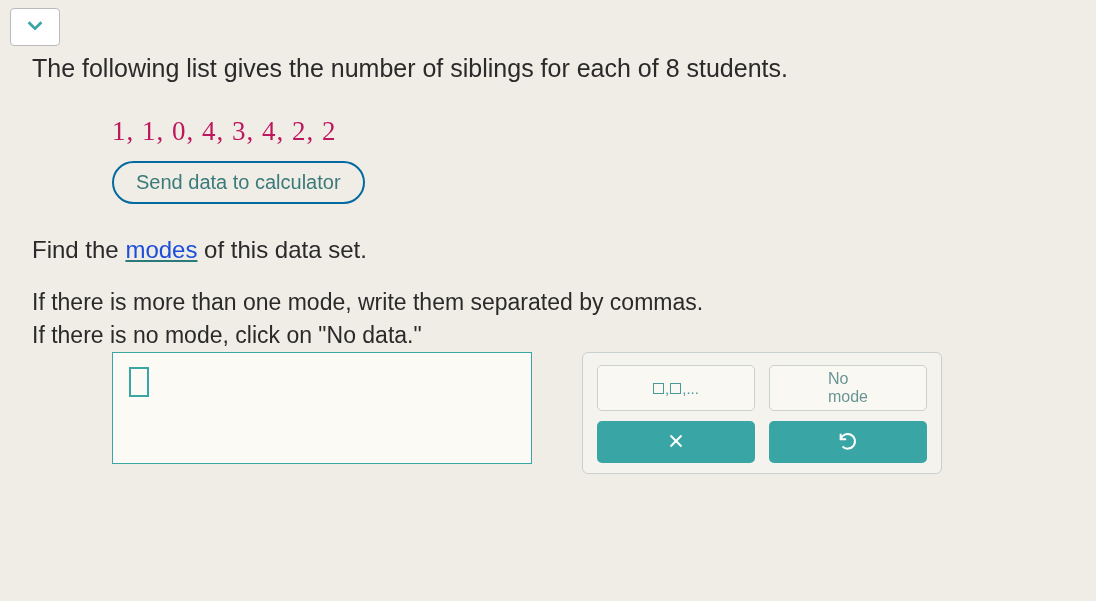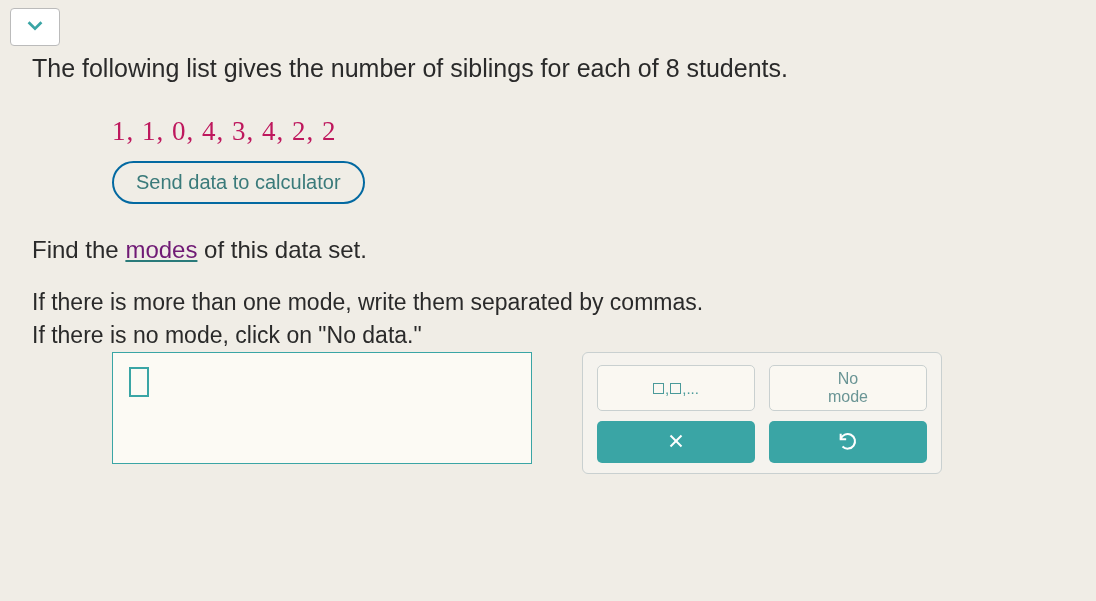--- a/index.html
+++ b/index.html
@@ -65,21 +65,21 @@
       color: #3a7a7a;
       background: transparent;
       cursor: pointer;
     }
     .prompt-line {
       font-size: 24px;
       line-height: 1.5;
       margin-bottom: 18px;
     }
     .prompt-line .modes-link {
-      color: #701a75;
+      color: #1d4ed8;
       text-decoration: underline;
       text-decoration-color: #2a7a7a;
     }
     .instruction {
       font-size: 23px;
       line-height: 1.45;
     }
     .answer-row {
       display: flex;
       align-items: flex-start;
@@ -118,21 +118,20 @@
       border-radius: 5px;
       background: #faf8f2;
       display: flex;
       align-items: center;
       justify-content: center;
       font-size: 17px;
       color: #5a8a8a;
       cursor: pointer;
     }
     .tool-btn.no-mode {
-      text-align: center;
       line-height: 1.15;
       font-size: 16px;
       color: #6a9595;
     }
     .format-icon {
       display: flex;
       align-items: center;
       gap: 1px;
       color: #4a9a9a;
       font-size: 15px;

